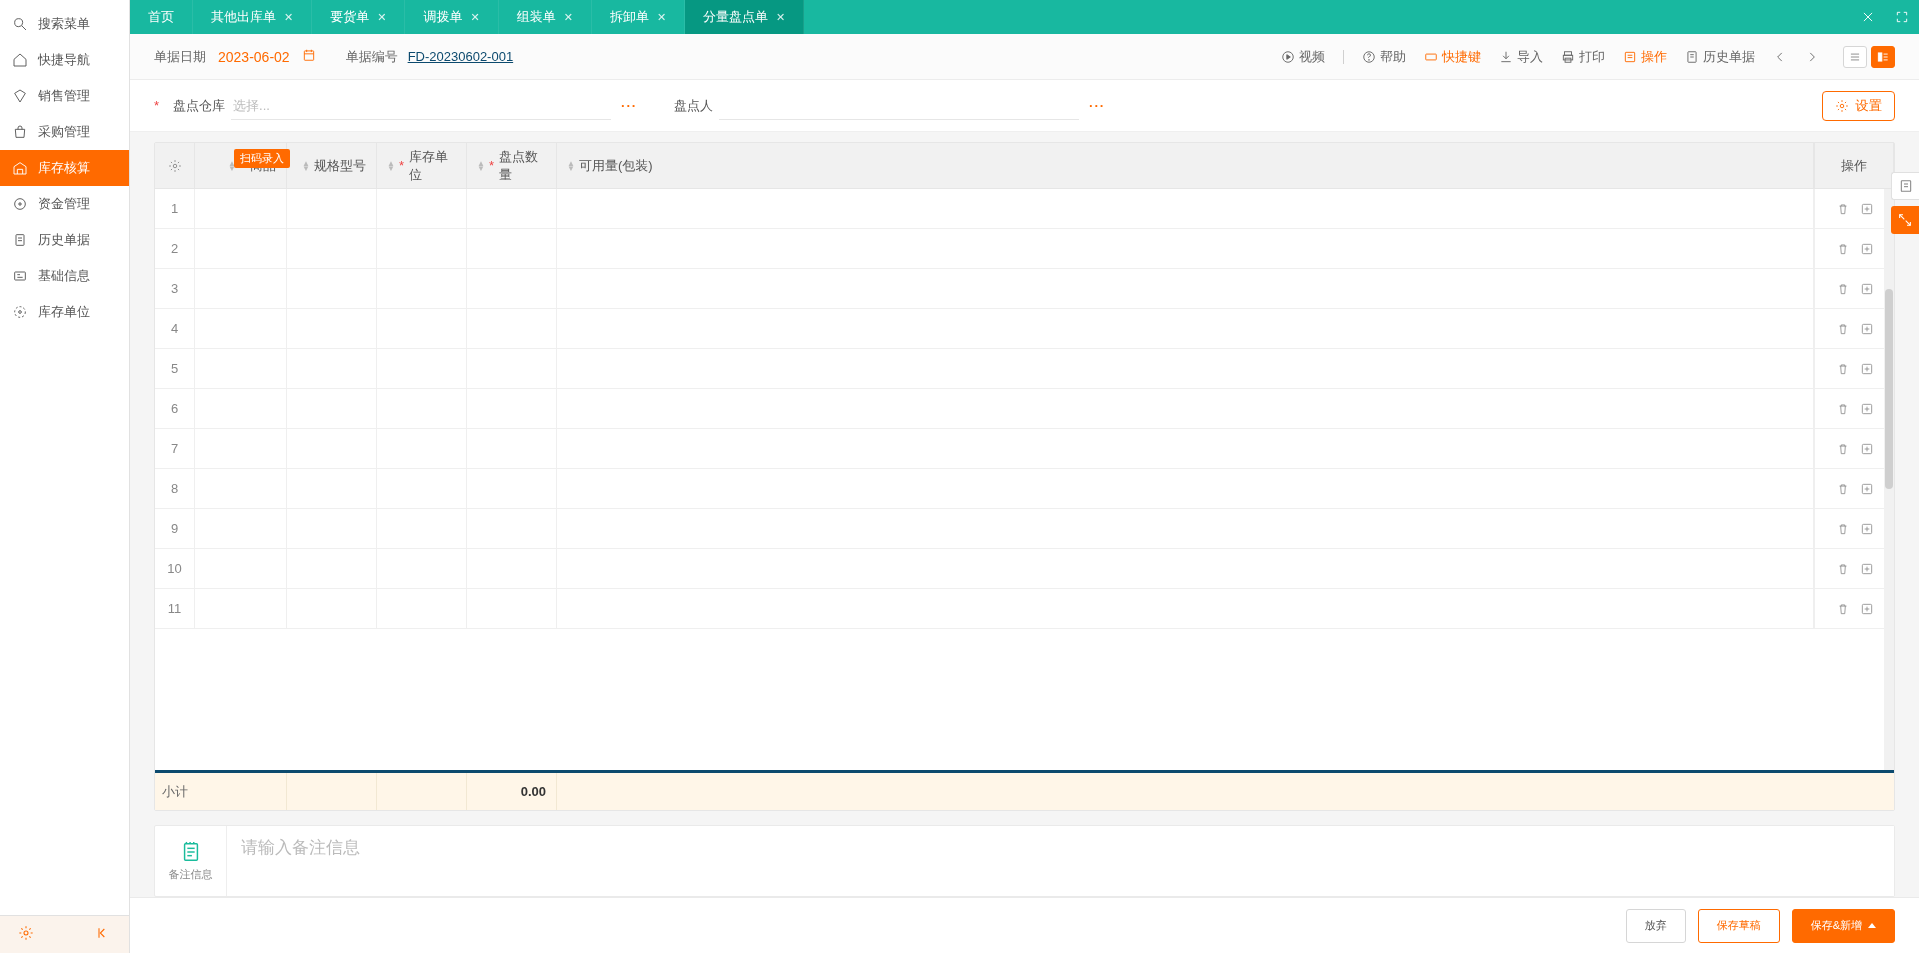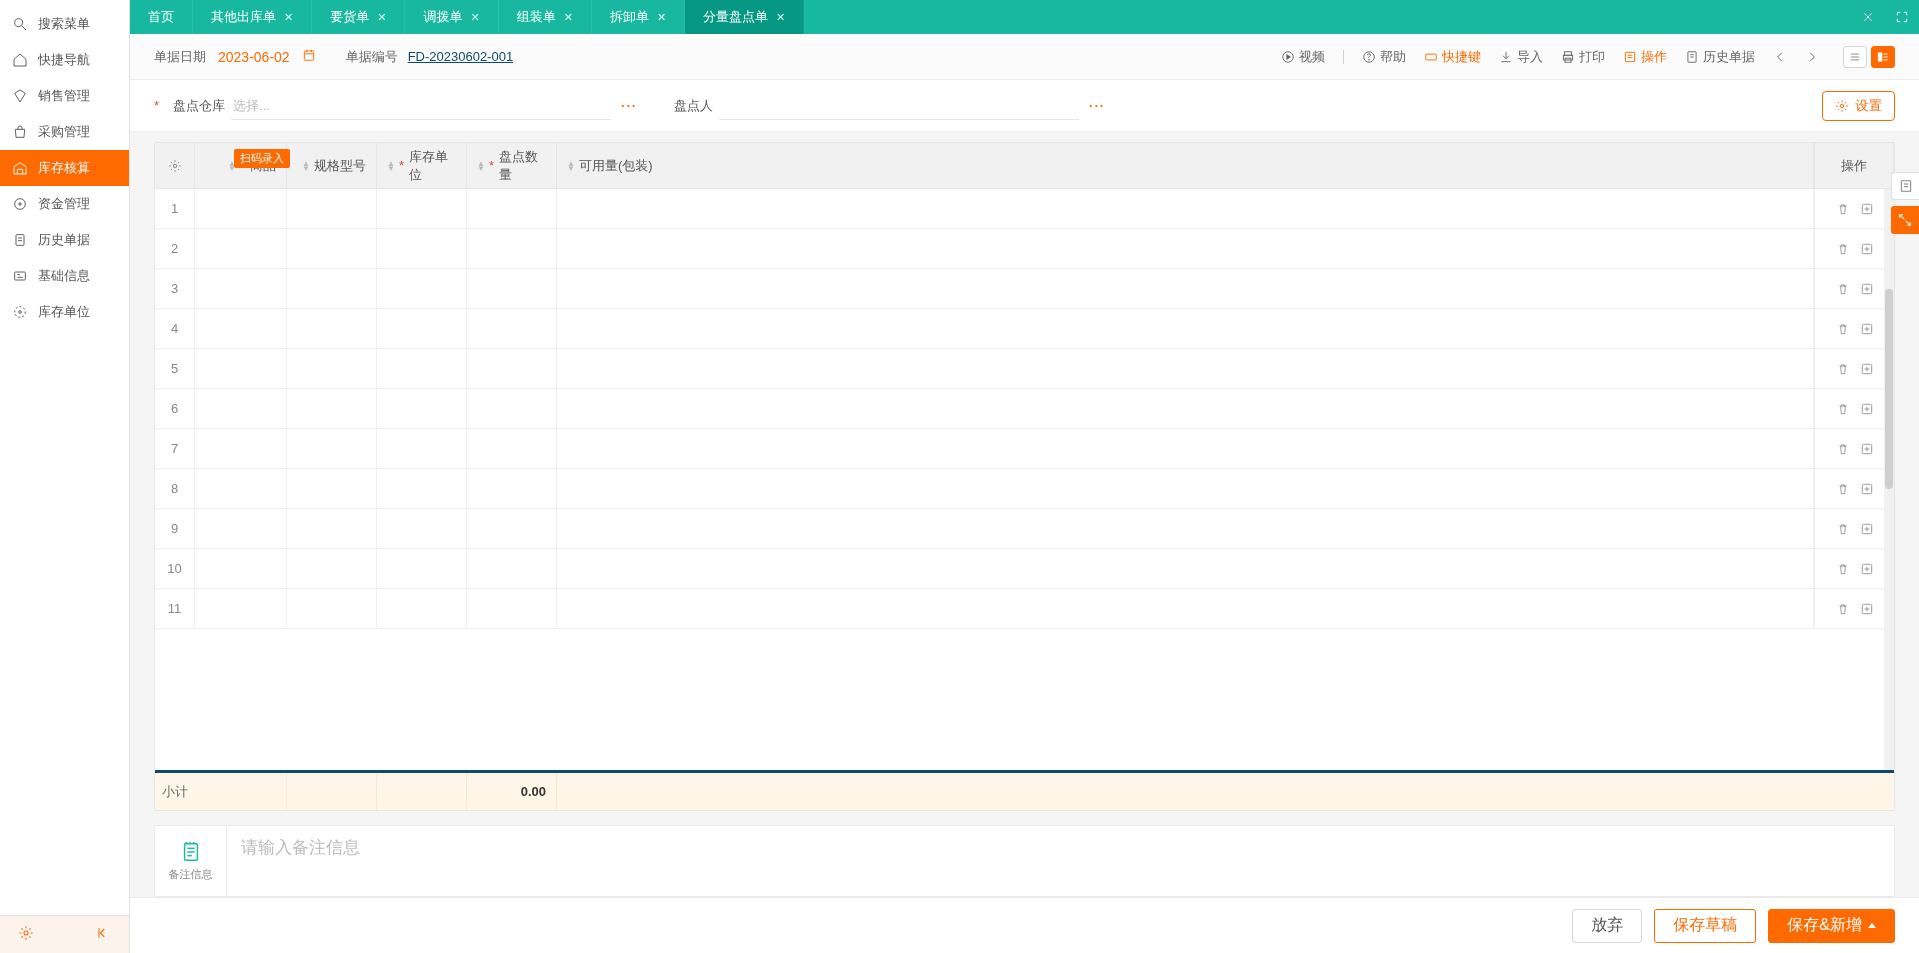--- a/index.html
+++ b/index.html
@@ -98,21 +98,21 @@
 
   
   .remark-box { margin:14px 24px 0 24px; background:#fff; border:1px solid #eaeaea; border-radius:2px; height:72px; display:flex;}
   .remark-left { width:72px; display:flex; flex-direction:column; align-items:center; justify-content:center; gap:4px; border-right:1px solid #eee; color:#888;}
   .remark-left svg { width:22px; height:22px; stroke:#1abc9c; stroke-width:1.6; fill:none;}
   .remark-input { flex:1; border:none; padding:10px 14px; font-size:17px; color:#333; resize:none;}
   .remark-input::placeholder{ color:#bbb;}
 
   
   .footer { height:56px; border-top:1px solid #eaeaea; background:#fff; display:flex; align-items:center; justify-content:flex-end; gap:12px; padding:0 24px;}
-  .btn { height:34px; padding:0 18px; border-radius:3px; font-size:16px; display:flex; align-items:center; gap:6px; cursor:pointer; }
+  .btn { height:34px; padding:0 18px; border-radius:3px; font-size:11px; display:flex; align-items:center; gap:6px; cursor:pointer; }
   .btn.ghost { background:#fff; border:1px solid #d6d6d6; color:#555;}
   .btn.outline-orange { background:#fff; border:1px solid var(--orange); color:var(--orange);}
   .btn.solid-orange { background:var(--orange); border:1px solid var(--orange); color:#fff;}
   .btn .caret-up { width:0;height:0;border-left:4px solid transparent;border-right:4px solid transparent;border-bottom:5px solid #fff;}
 
   
   .right-rail { position:absolute; right:0; top:172px; display:flex; flex-direction:column; gap:6px;}
   .rail-btn { width:28px; height:28px; display:flex; align-items:center; justify-content:center; border-top-left-radius:3px; border-bottom-left-radius:3px;}
   .rail-btn.a { background:#fff; border:1px solid #e0e0e0; border-right:none;}
   .rail-btn.b { background:var(--orange);}

